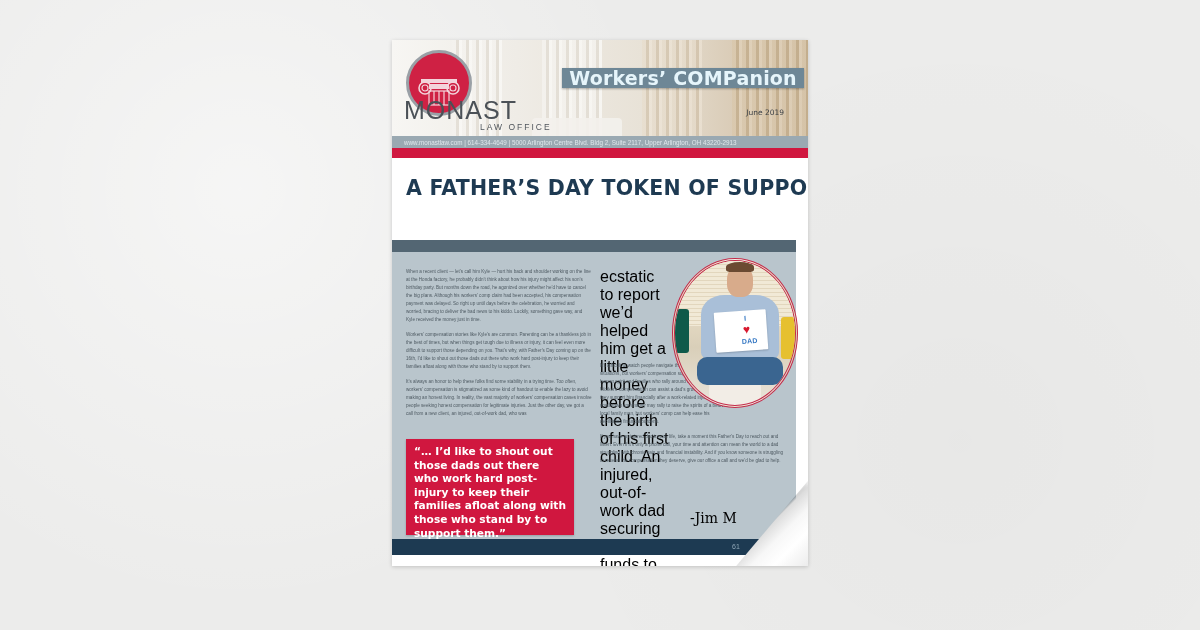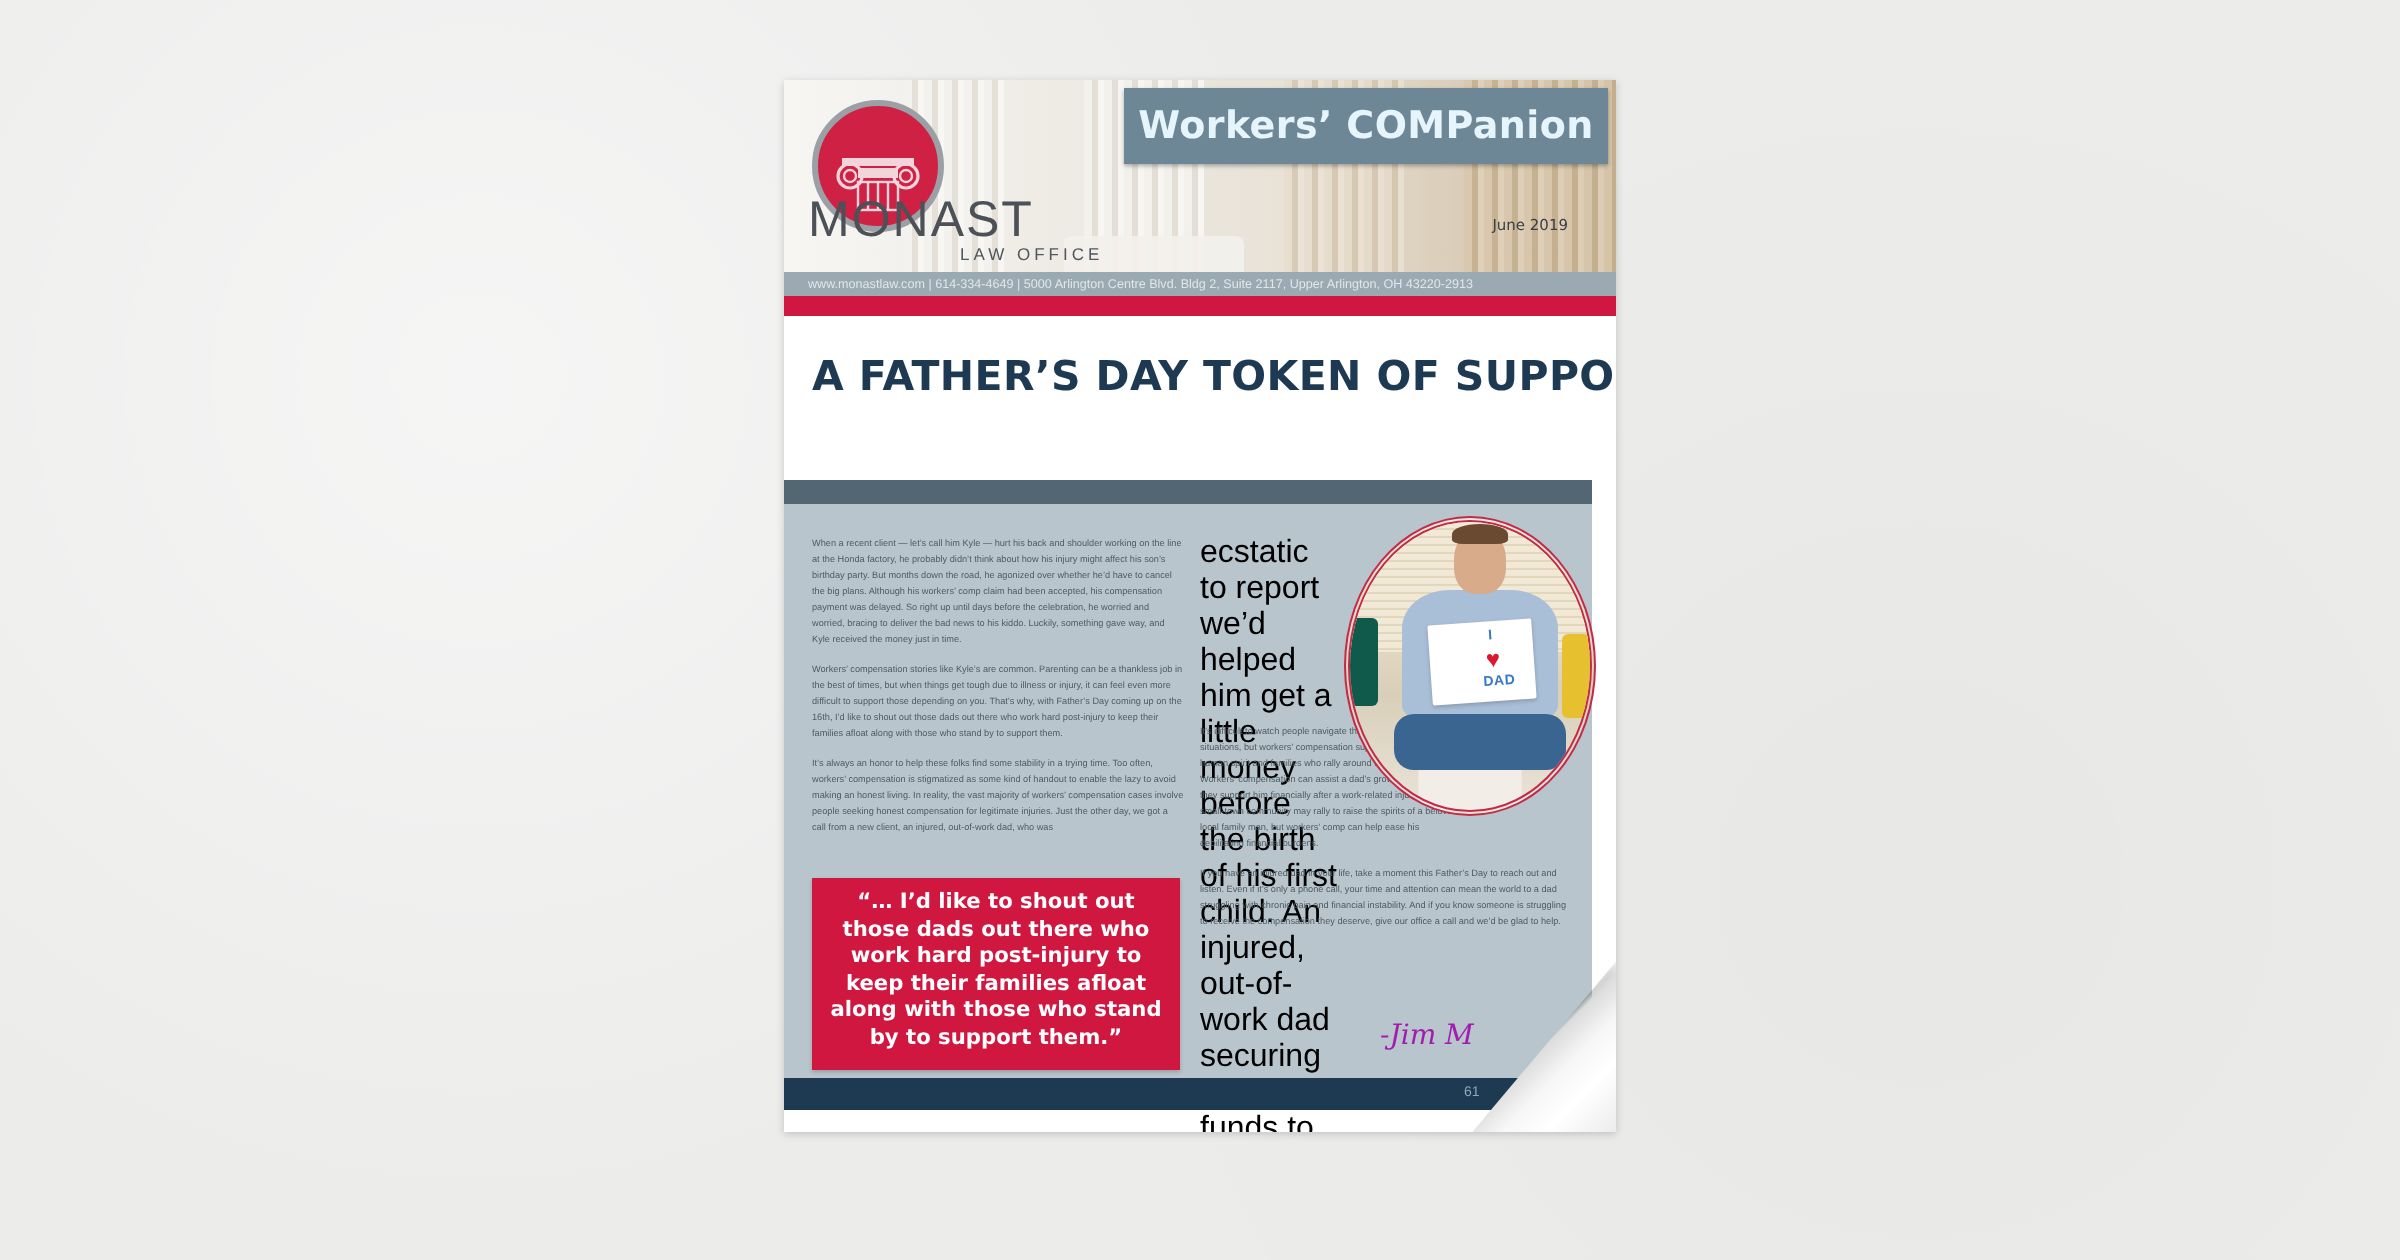--- a/index.html
+++ b/index.html
@@ -51,21 +51,21 @@
   .logo-name {
     position: absolute; left: 12px; top: 56px;
     font-family: "Liberation Sans", sans-serif; font-size: 25px; letter-spacing: 1px;
     color: #4b5157; font-weight: normal;
   }
   .logo-sub {
     position: absolute; left: 52px; top: 82px;
     font-size: 8.5px; letter-spacing: 2px; color: #50565c; margin-left: 36px;
   }
   .title-box {
-    position: absolute; left: 170px; top: 4px; width: 242px; height: 38px;
+    position: absolute; left: 170px; top: 28px; width: 242px; height: 20px;
     background: #6e8796; box-shadow: 0 1px 2px rgba(0,0,0,0.3);
     display: flex; align-items: center; justify-content: center;
   }
   .title-box span {
     font-family: "DejaVu Sans", sans-serif; font-weight: bold; font-size: 19px;
     color: #e6f5fb; letter-spacing: 0.2px;
   }
   .issue-date {
     position: absolute; right: 24px; top: 68px;
     font-family: "DejaVu Sans", sans-serif; font-weight: normal; font-size: 7.5px; color: #3a3f44;
@@ -102,32 +102,31 @@
   .col-left p, .col-right p {
     font-size: 4.6px; line-height: 8px; color: #4e5a62; margin-bottom: 7px;
   }
   .col-right-top {
     position: absolute; left: 208px; top: 16px; width: 72px;
   }
   .col-right-bottom {
     position: absolute; left: 208px; top: 110px; width: 190px;
   }
   .quote-box {
-    position: absolute; left: 14px; top: 187px; width: 184px; height: 96px;
+    position: absolute; left: 14px; top: 187px; width: 168px; height: 96px;
     background: #d0173f; padding: 6px 8px;
     box-shadow: 0 1px 2px rgba(0,0,0,0.2);
-    text-align: center;
   }
   .quote-box p {
     font-family: "DejaVu Sans", sans-serif; font-weight: bold; font-size: 10.6px; line-height: 13.6px;
     color: #ffffff;
   }
   .signature {
     position: absolute; left: 298px; top: 258px;
-    font-family: "DejaVu Serif", serif; font-style: italic; font-size: 14px; color: #a21caf; text-align: center;
+    font-family: "DejaVu Serif", serif; font-size: 14px; color: #000000; text-align: center;
   }
   .photo-circle {
     position: absolute; left: 280px; top: 6px; width: 126px; height: 150px;
     border-radius: 50%;
     border: 3px double #c22a4a;
     background:
       radial-gradient(ellipse at 50% 90%, #f2ede6 0 30%, rgba(0,0,0,0) 31%),
       linear-gradient(180deg, #efe6d2 0%, #e4d9c2 40%, #d9cfb9 60%, #e9e4da 100%);
     overflow: hidden;
   }

